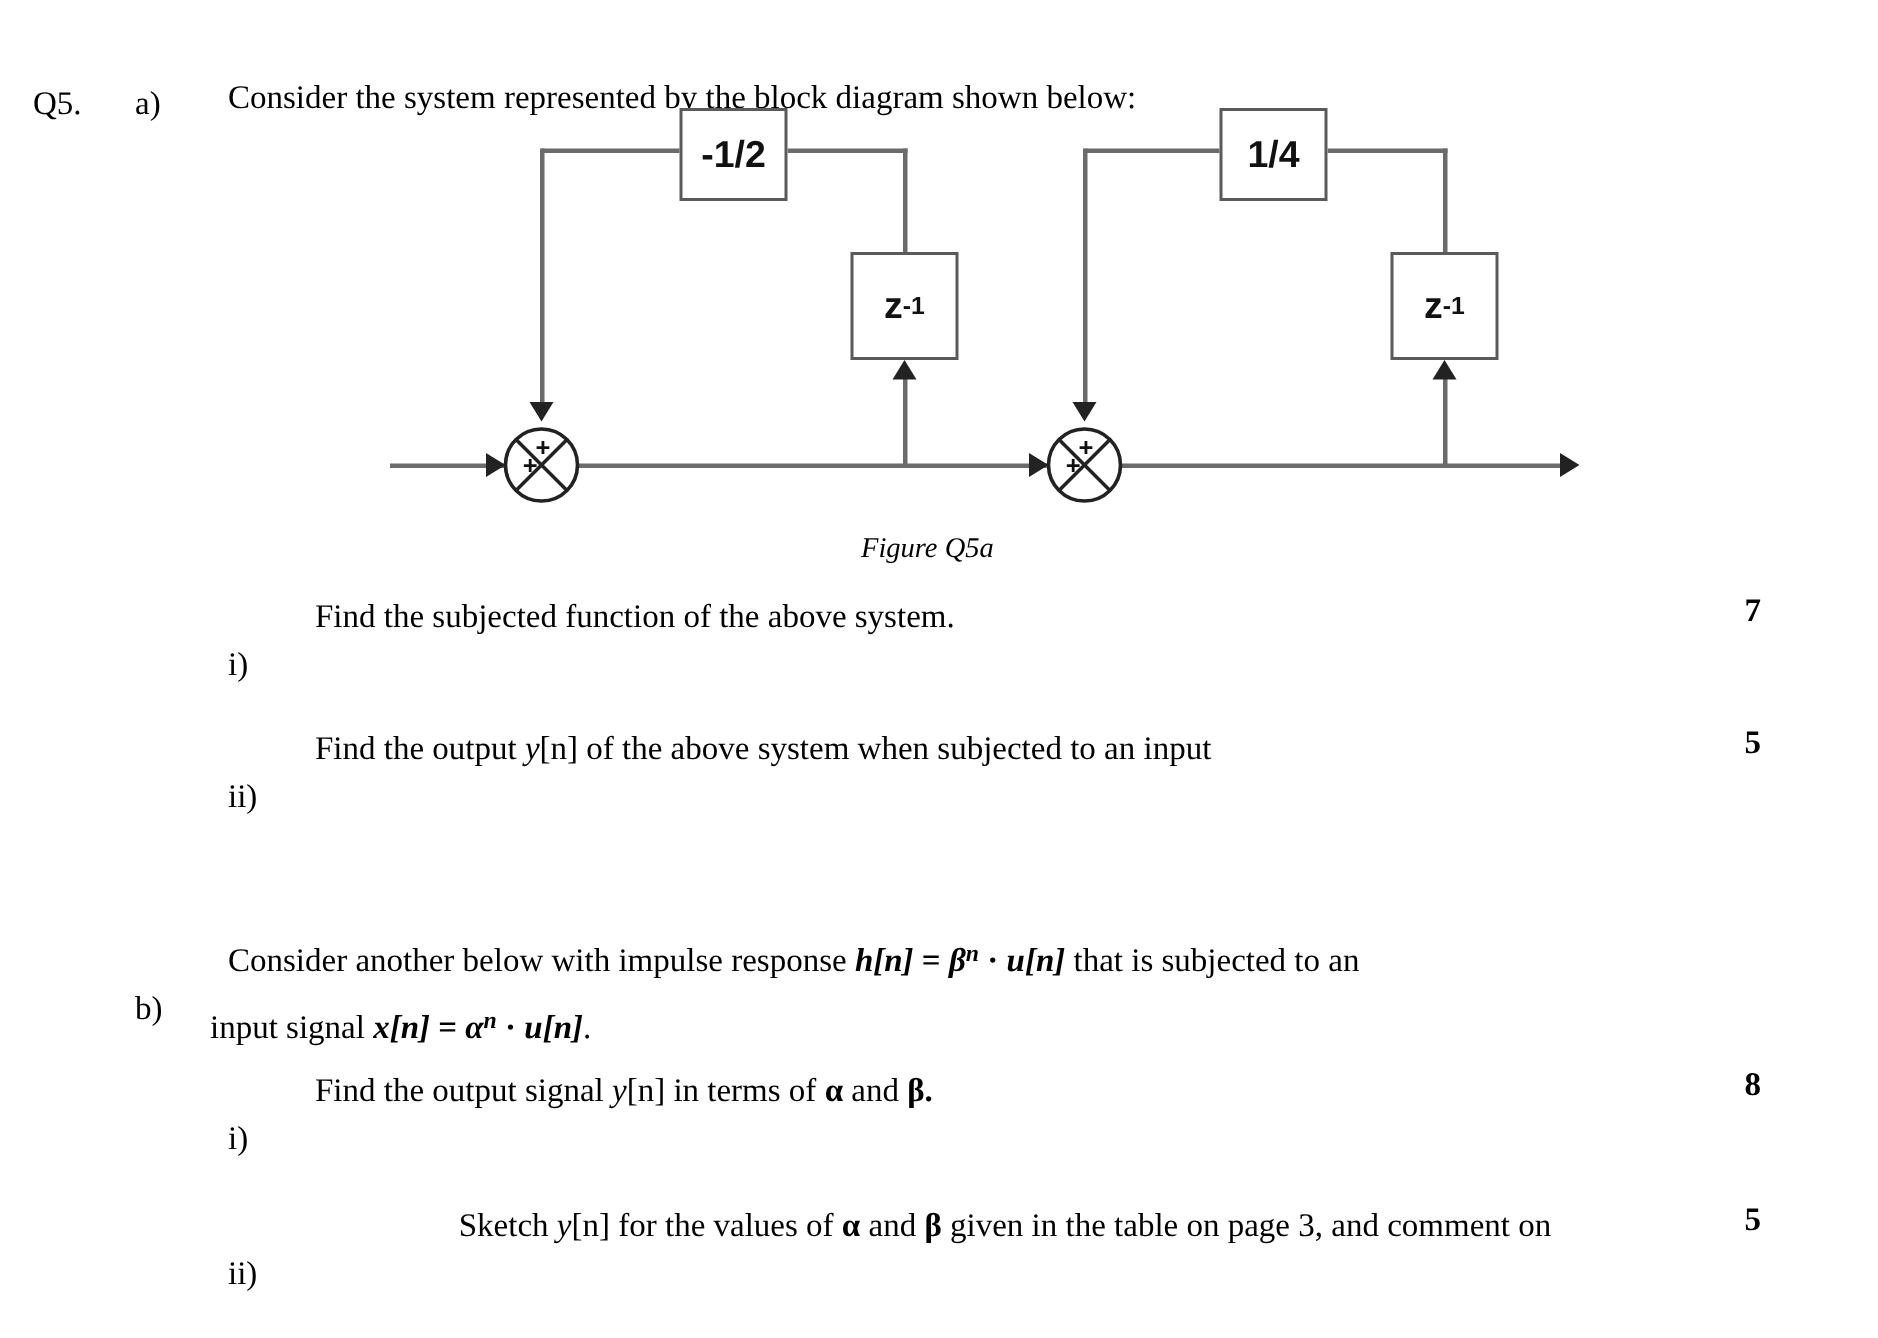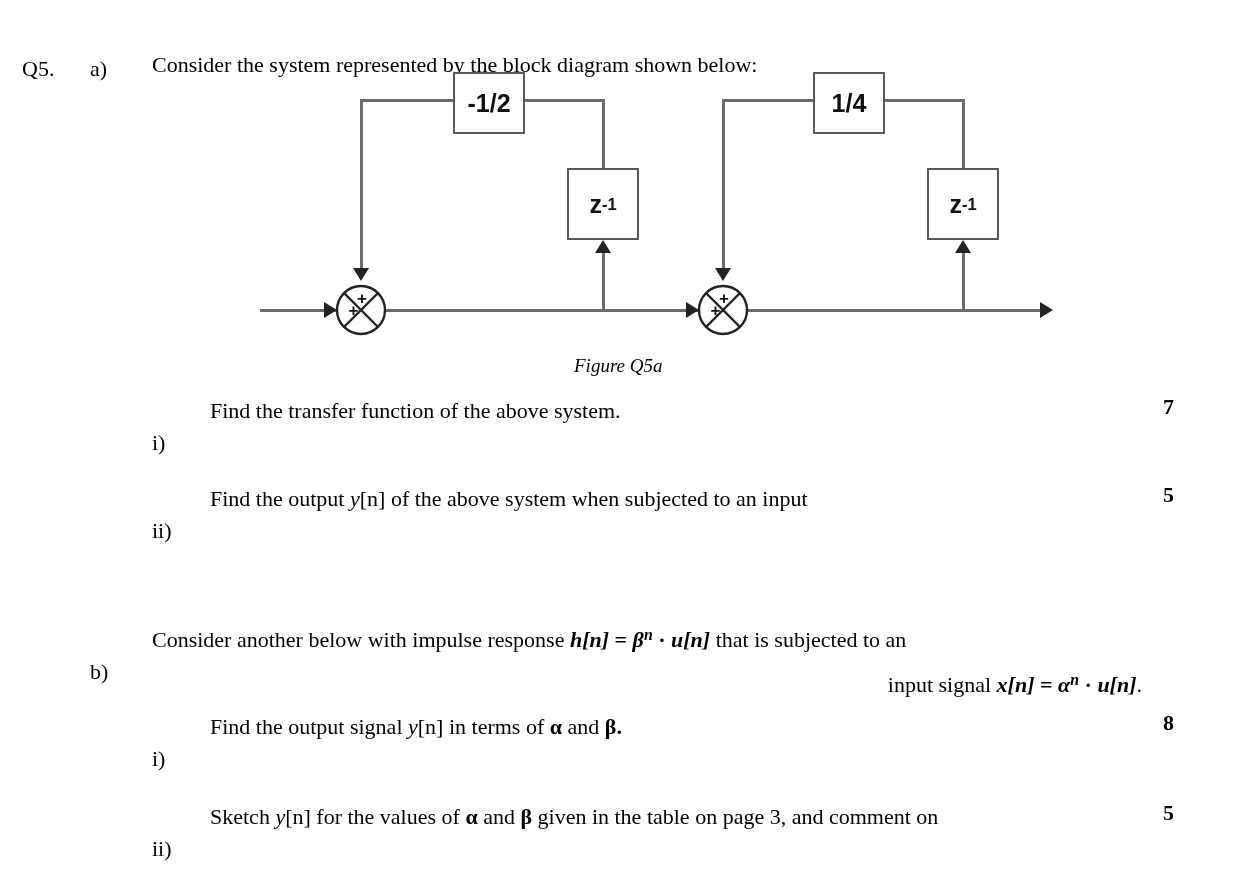--- a/index.html
+++ b/index.html
@@ -177,52 +177,52 @@
         <line x1="43" y1="9" x2="9" y2="43" stroke="#222222" stroke-width="2.4"></line>
         <text x="13.5" y="32" font-family="Liberation Sans, sans-serif" font-size="17" font-weight="bold" fill="#111111">+</text>
         <text x="22" y="20" font-family="Liberation Sans, sans-serif" font-size="17" font-weight="bold" fill="#111111">+</text>
       </svg>
     </div>
   </div>
 
   <div class="caption" style="left:574px; top:355px;font-style:italic;">Figure Q5a</div>
 
   <div class="q-label" style="left:152px; top:394px;">i)</div>
-  <div class="body-txt" style="left:210px; top:394px; width:860px;">Find the transfer function of the above system.</div>
+  <div class="body-txt" style="left:210px; top:394px; width:860px;">Find the subjected function of the above system.</div>
   <div class="marks" style="left:1163px; top:394px;">7</div>
 
   <div class="q-label" style="left:152px; top:482px;">ii)</div>
 
   <div class="body-txt" style="left:210px; top:482px; width:900px;">
     <span>Find the output </span><span class="m">y</span><span class="nb">[n]</span><span> of the above system when subjected to an input</span>
   </div>
 
 
   <div class="marks" style="left:1163px; top:482px;">5</div>
 
   <div class="q-label" style="left:90px; top:623px;">b)</div>
 
   <div class="body-txt" style="left:152px; top:623px; width:990px;">
     <span>Consider another below with impulse response  </span><span class="mb">h[n]</span><span class="mbu"> = </span><span class="mb">β</span><span class="sup">n</span><span class="mbu"> · </span><span class="mb">u[n]</span><span> that is subjected to an</span>
   </div>
 
-  <div class="body-txt" style="left:152px; top:668px; width:990px;text-align:right;">
+  <div class="body-txt" style="left:140px; top:668px; width:990px;">
     <span>input signal </span><span class="mb">x[n]</span><span class="mbu"> = </span><span class="mb">α</span><span class="sup">n</span><span class="mbu"> · </span><span class="mb">u[n]</span><span>.</span>
   </div>
 
   <div class="q-label" style="left:152px; top:710px;">i)</div>
 
   <div class="body-txt" style="left:210px; top:710px; width:900px;">
     <span>Find the output signal </span><span class="m">y</span><span class="nb">[n]</span><span> in terms of </span><span class="mbu">α</span><span> and </span><span class="mbu">β</span><span class="mbu">.</span>
   </div>
 
   <div class="marks" style="left:1163px; top:710px;">8</div>
 
   <div class="q-label" style="left:152px; top:800px;">ii)</div>
 
-  <div class="body-txt" style="left:210px; top:800px; width:920px;">
+  <div class="body-txt" style="left:210px; top:800px; width:920px;text-align:center;">
     <span>Sketch </span><span class="m">y</span><span class="nb">[n]</span><span> for the values of </span><span class="mbu">α</span><span> and </span><span class="mbu">β</span><span> given in the table on page 3, and comment on</span>
   </div>
 
 
   <div class="marks" style="left:1163px; top:800px;">5</div>
 
 </div>
 
 </body></html>

